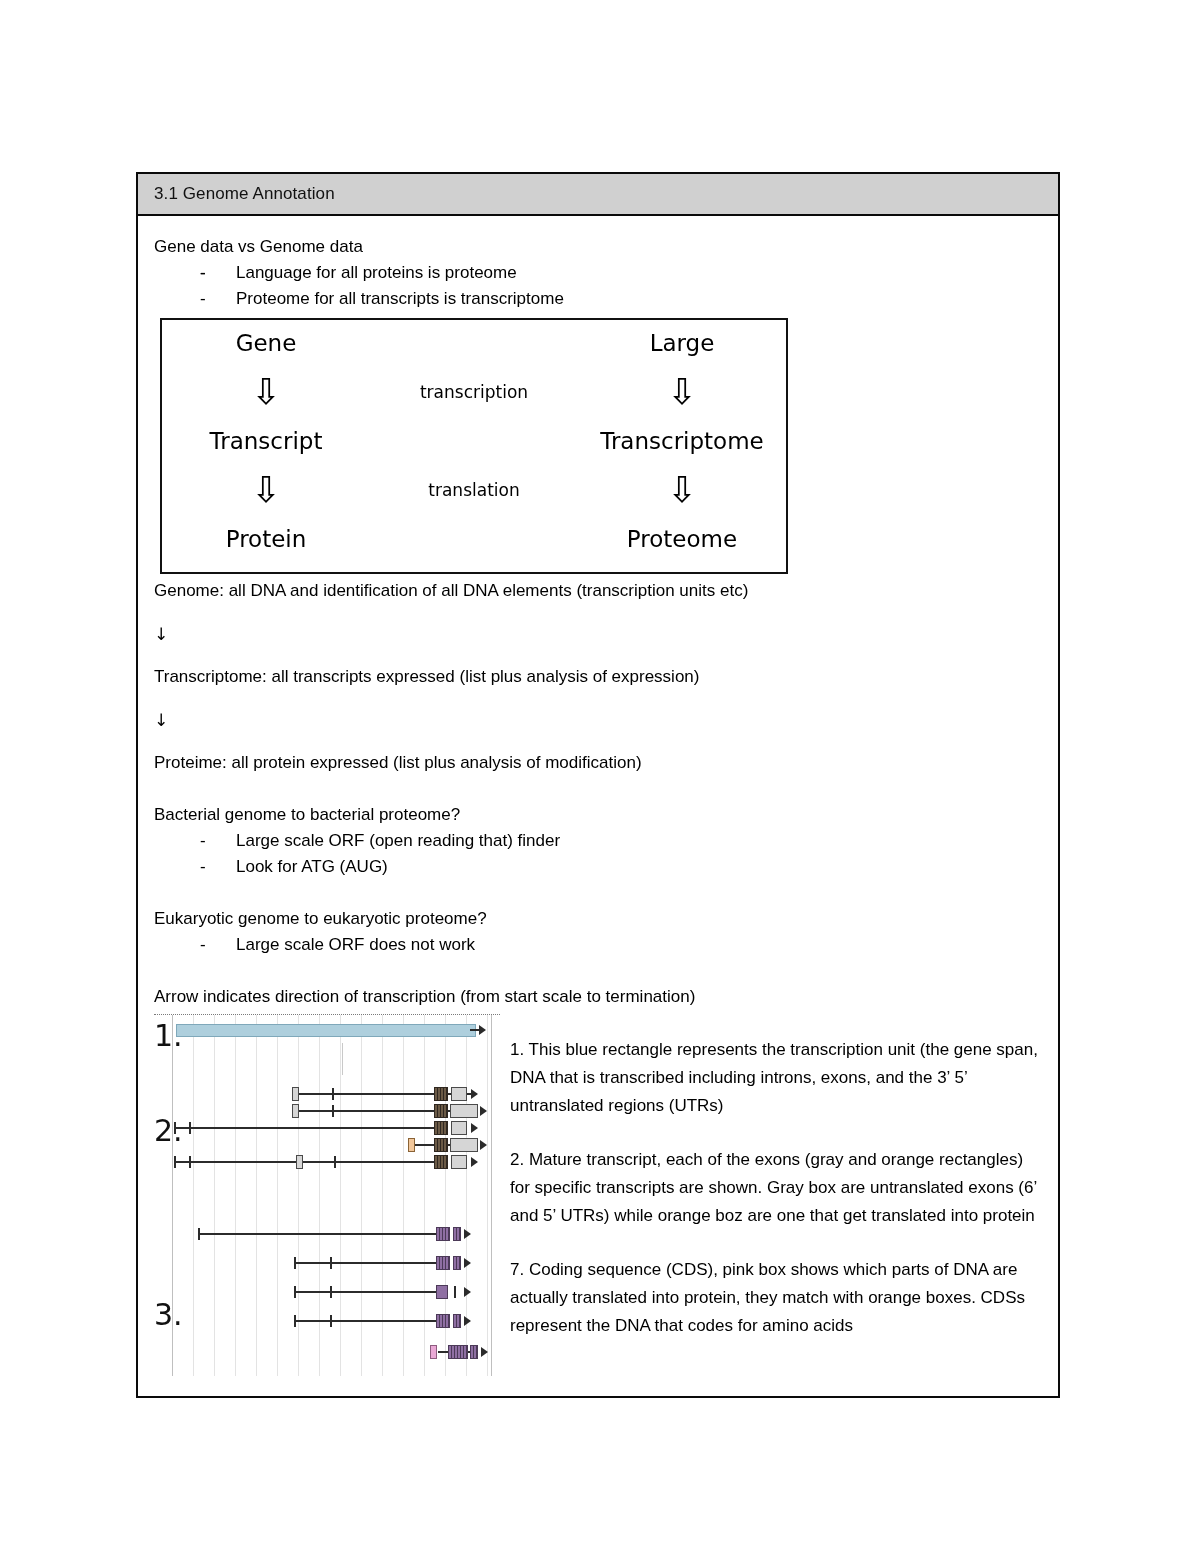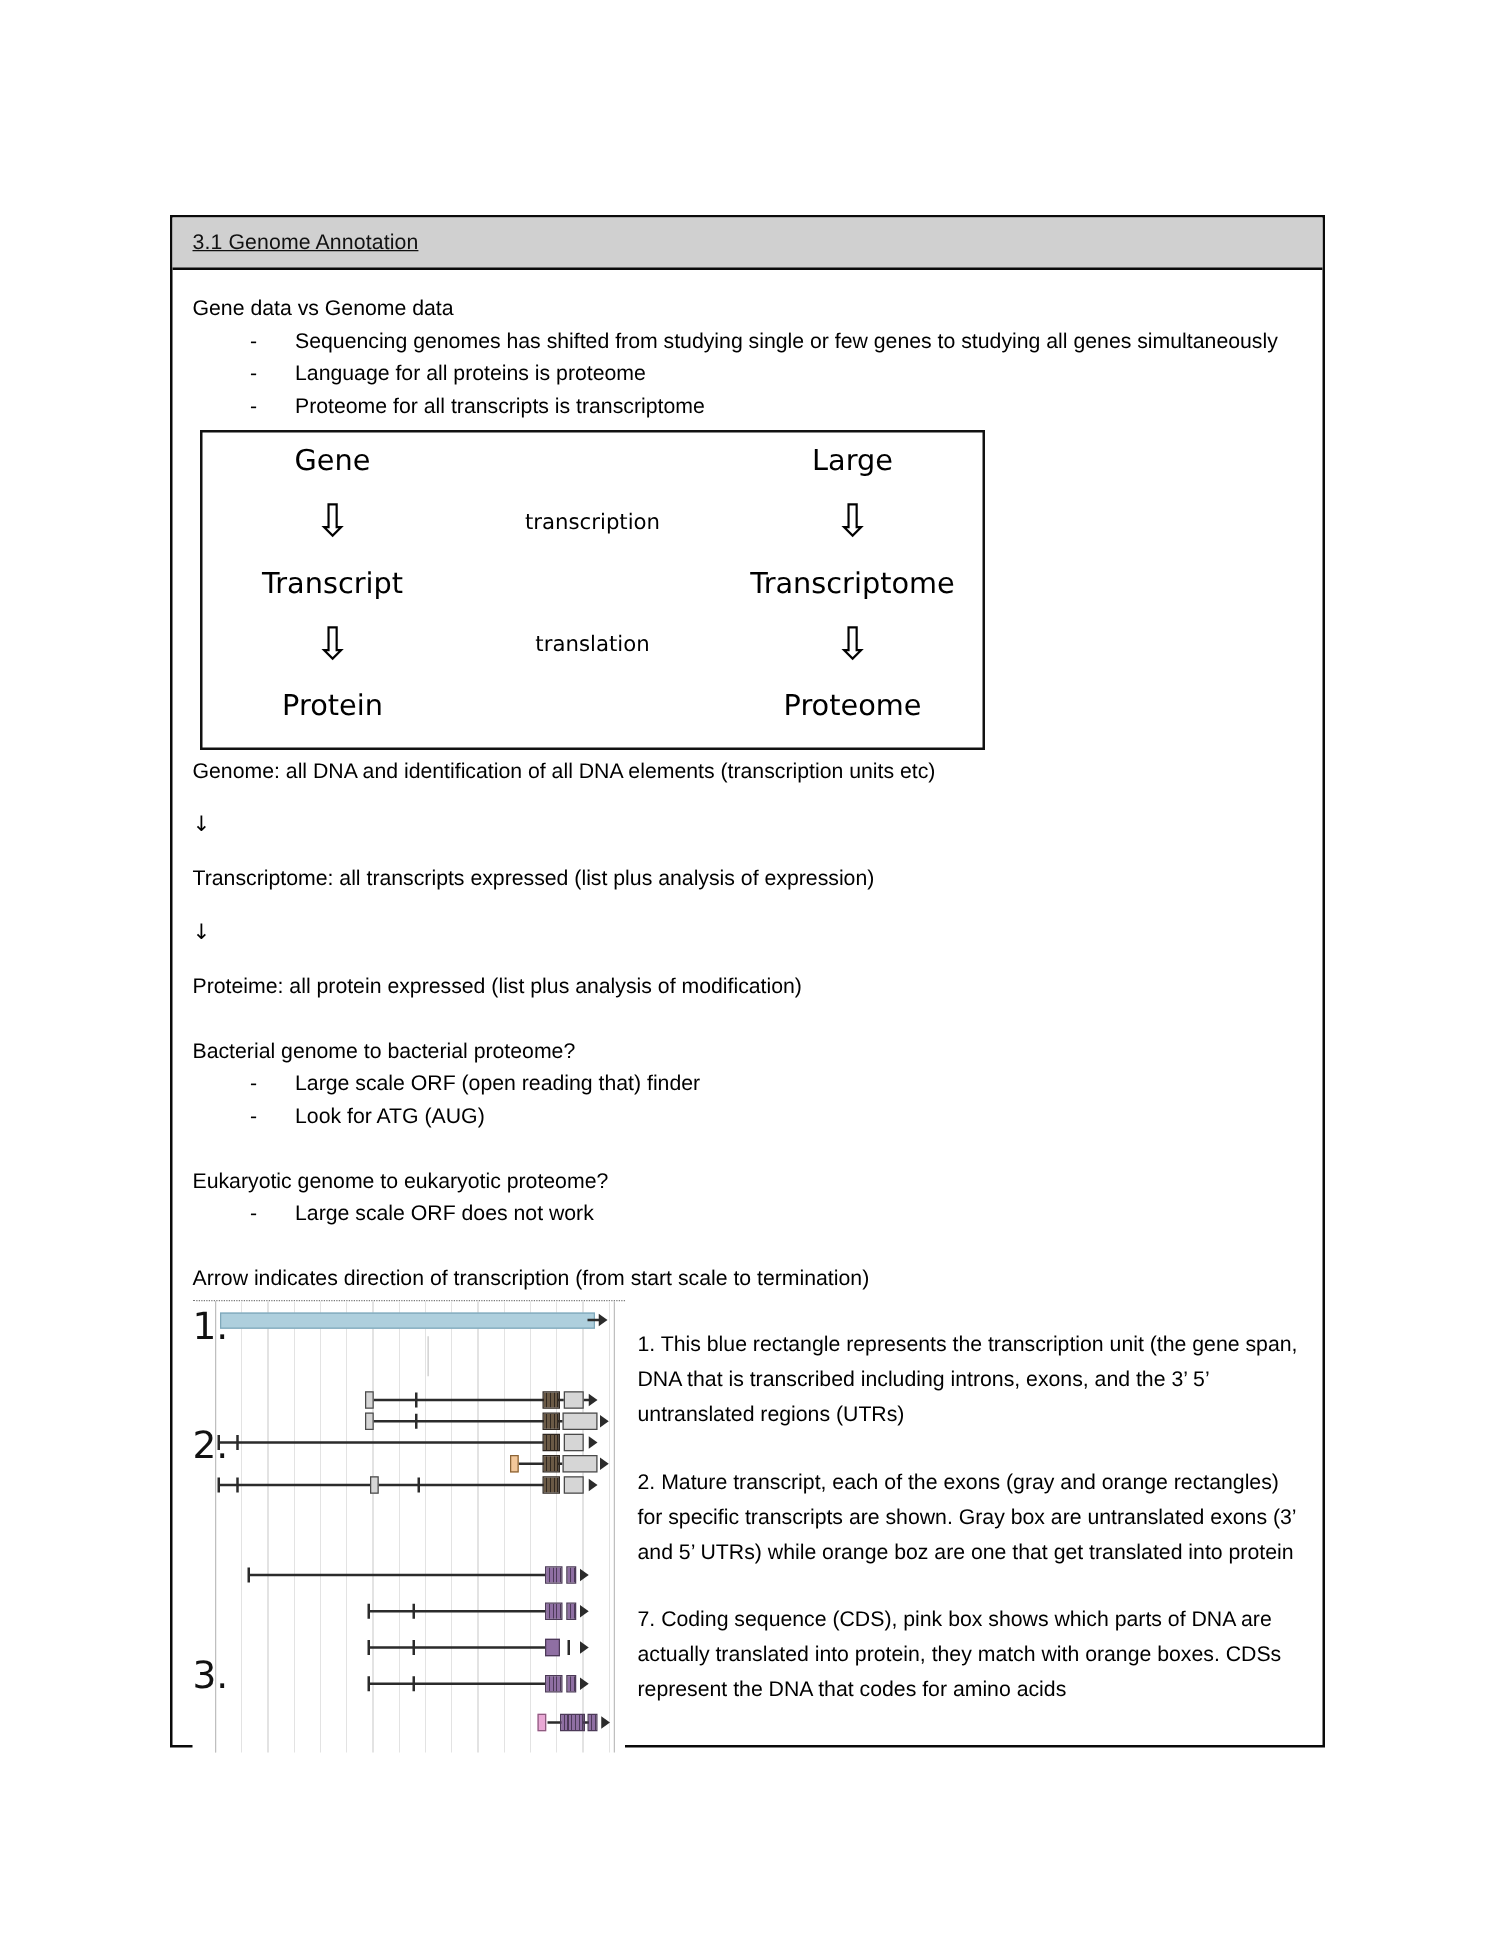--- a/index.html
+++ b/index.html
@@ -34,21 +34,20 @@
     border-bottom: 2px solid #0a0a0a;
     box-sizing: border-box;
     display: flex;
     align-items: center;
     padding-left: 16px;
   }
   .doc-header-title {
     font-size: 17px;
     letter-spacing: 0.1px;
     color: #111;
-    text-decoration: underline;
   }
 
   .doc-body {
     padding: 18px 14px 10px 16px;
     box-sizing: border-box;
   }
 
   .para {
     font-size: 17px;
     line-height: 26px;
@@ -241,21 +240,20 @@
   <div class="doc-header">
     <span class="doc-header-title">3.1 Genome Annotation</span>
   </div>
 
   <div class="doc-body">
 
     <p class="para">Gene data vs Genome data</p>
     <ul class="dash-list">
       <li>
         <span class="dash">-</span>
-        <span>Sequencing genomes has shifted from studying single or few genes to studying all genes simultaneously</span>
       </li>
       <li>
         <span class="dash">-</span>
         <span>Language for all proteins is proteome</span>
       </li>
       <li>
         <span class="dash">-</span>
         <span>Proteome for all transcripts is transcriptome</span>
       </li>
     </ul>
@@ -421,20 +419,20 @@
           <div class="axis" style="left:8px; width:34px;"></div>
           <div class="exon pink" style="left:0px; width:7px;"></div>
           <div class="exon hatch-purple" style="left:18px; width:20px;"></div>
           <div class="exon hatch-purple" style="left:40px; width:8px;"></div>
           <div class="arrowhead" style="left:51px;"></div>
         </div>
       </div>
 
       <div class="annotations">
         <p>1. This blue rectangle represents the transcription unit (the gene span, DNA that is transcribed including introns, exons, and the 3’ 5’ untranslated regions (UTRs)</p>
-        <p>2. Mature transcript, each of the exons (gray and orange rectangles) for specific transcripts are shown. Gray box are untranslated exons (3’ and 5’ UTRs) while orange boz are one that get translated into protein</p>
+        <p>2. Mature transcript, each of the exons (gray and orange rectangles) for specific transcripts are shown. Gray box are untranslated exons (6’ and 5’ UTRs) while orange boz are one that get translated into protein</p>
         <p>7. Coding sequence (CDS), pink box shows which parts of DNA are actually translated into protein, they match with orange boxes. CDSs represent the DNA that codes for amino acids</p>
       </div>
 
     </div>
 
   </div>
 </div>
 
 </body></html>

